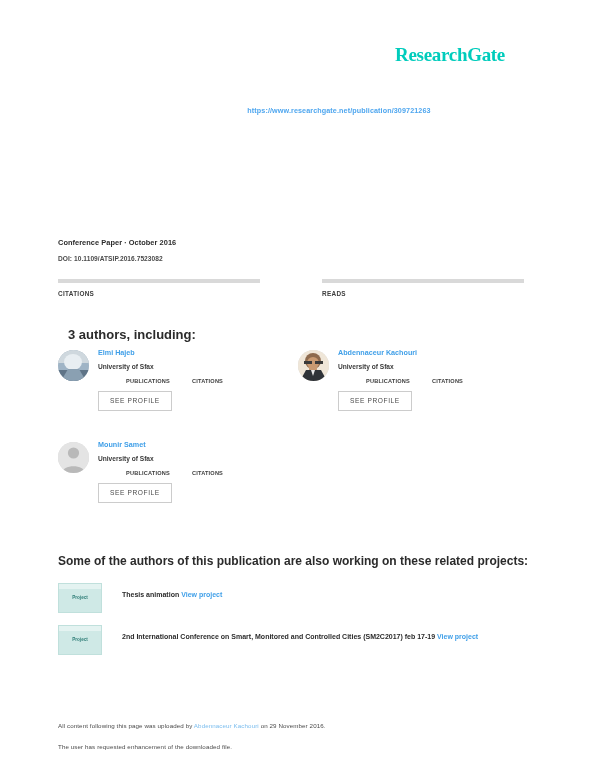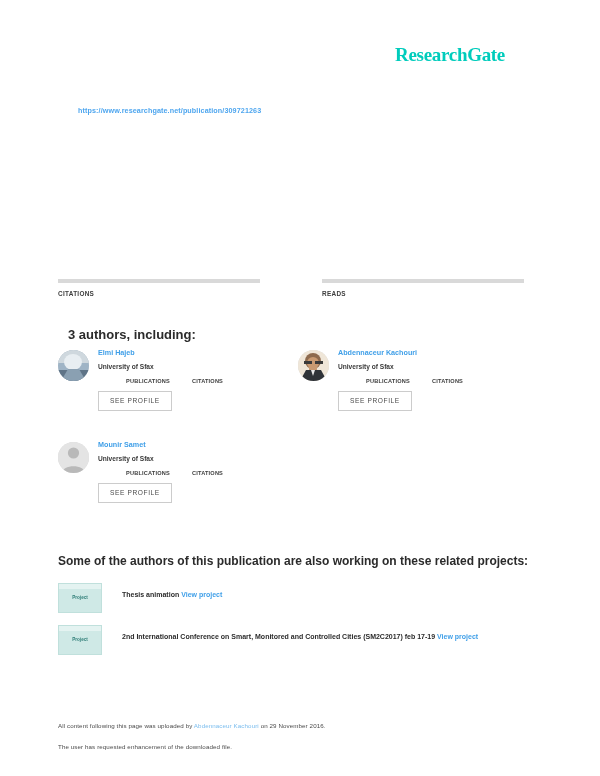--- a/index.html
+++ b/index.html
@@ -33,21 +33,21 @@
     font-size: 19px;
     letter-spacing: -0.3px;
     color: #00ccbc;
     line-height: 1;
   }
   .url-line {
     position: absolute;
     top: 106px;
     left: 0;
     width: 600px;
-    text-align: left;
+    text-align: center;
     padding-left: 78px;
     box-sizing: border-box;
     font-size: 7.2px;
     font-weight: bold;
     color: #4ea6ef;
     letter-spacing: 0.1px;
     white-space: nowrap;
   }
 
   
@@ -255,20 +255,24 @@
 </style>
 </head>
 <body>
 
 <div class="page">
 
   <div class="rg-logo">ResearchGate</div>
 
   <div class="url-line">https://www.researchgate.net/publication/309721263</div>
 
+  <div class="meta">
+    <div class="meta-line1">Conference Paper · October 2016</div>
+    <div class="meta-line2">DOI: 10.1109/ATSIP.2016.7523082</div>
+  </div>
 
   <div class="stats">
     <div class="stat-col">
       <div class="stat-rule"></div>
       <div class="stat-label">CITATIONS</div>
     </div>
     <div class="stat-col right">
       <div class="stat-rule"></div>
       <div class="stat-label">READS</div>
     </div>

